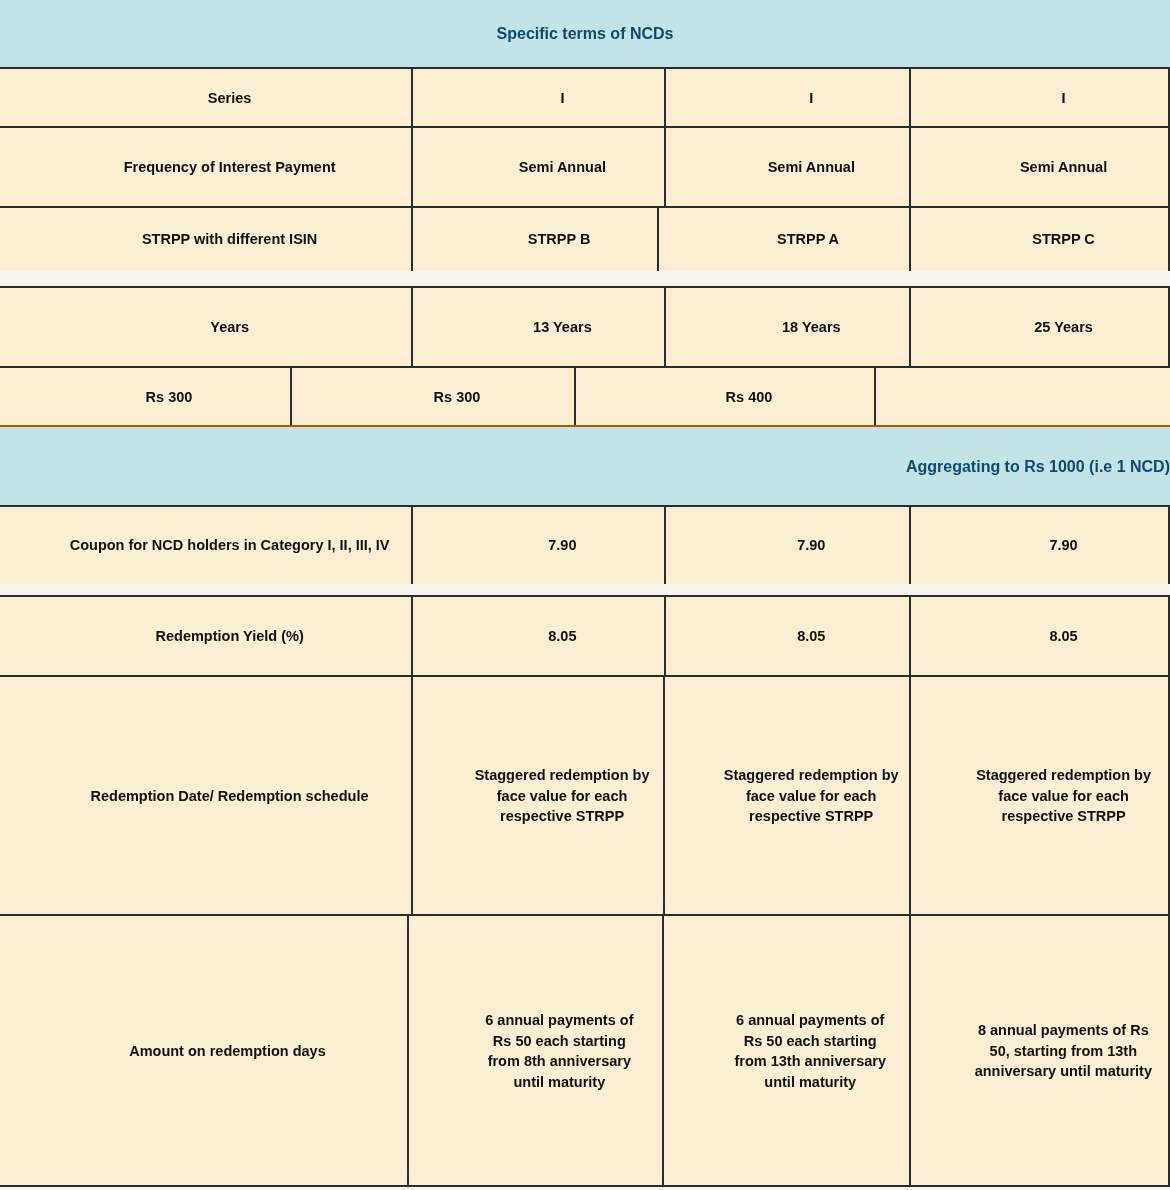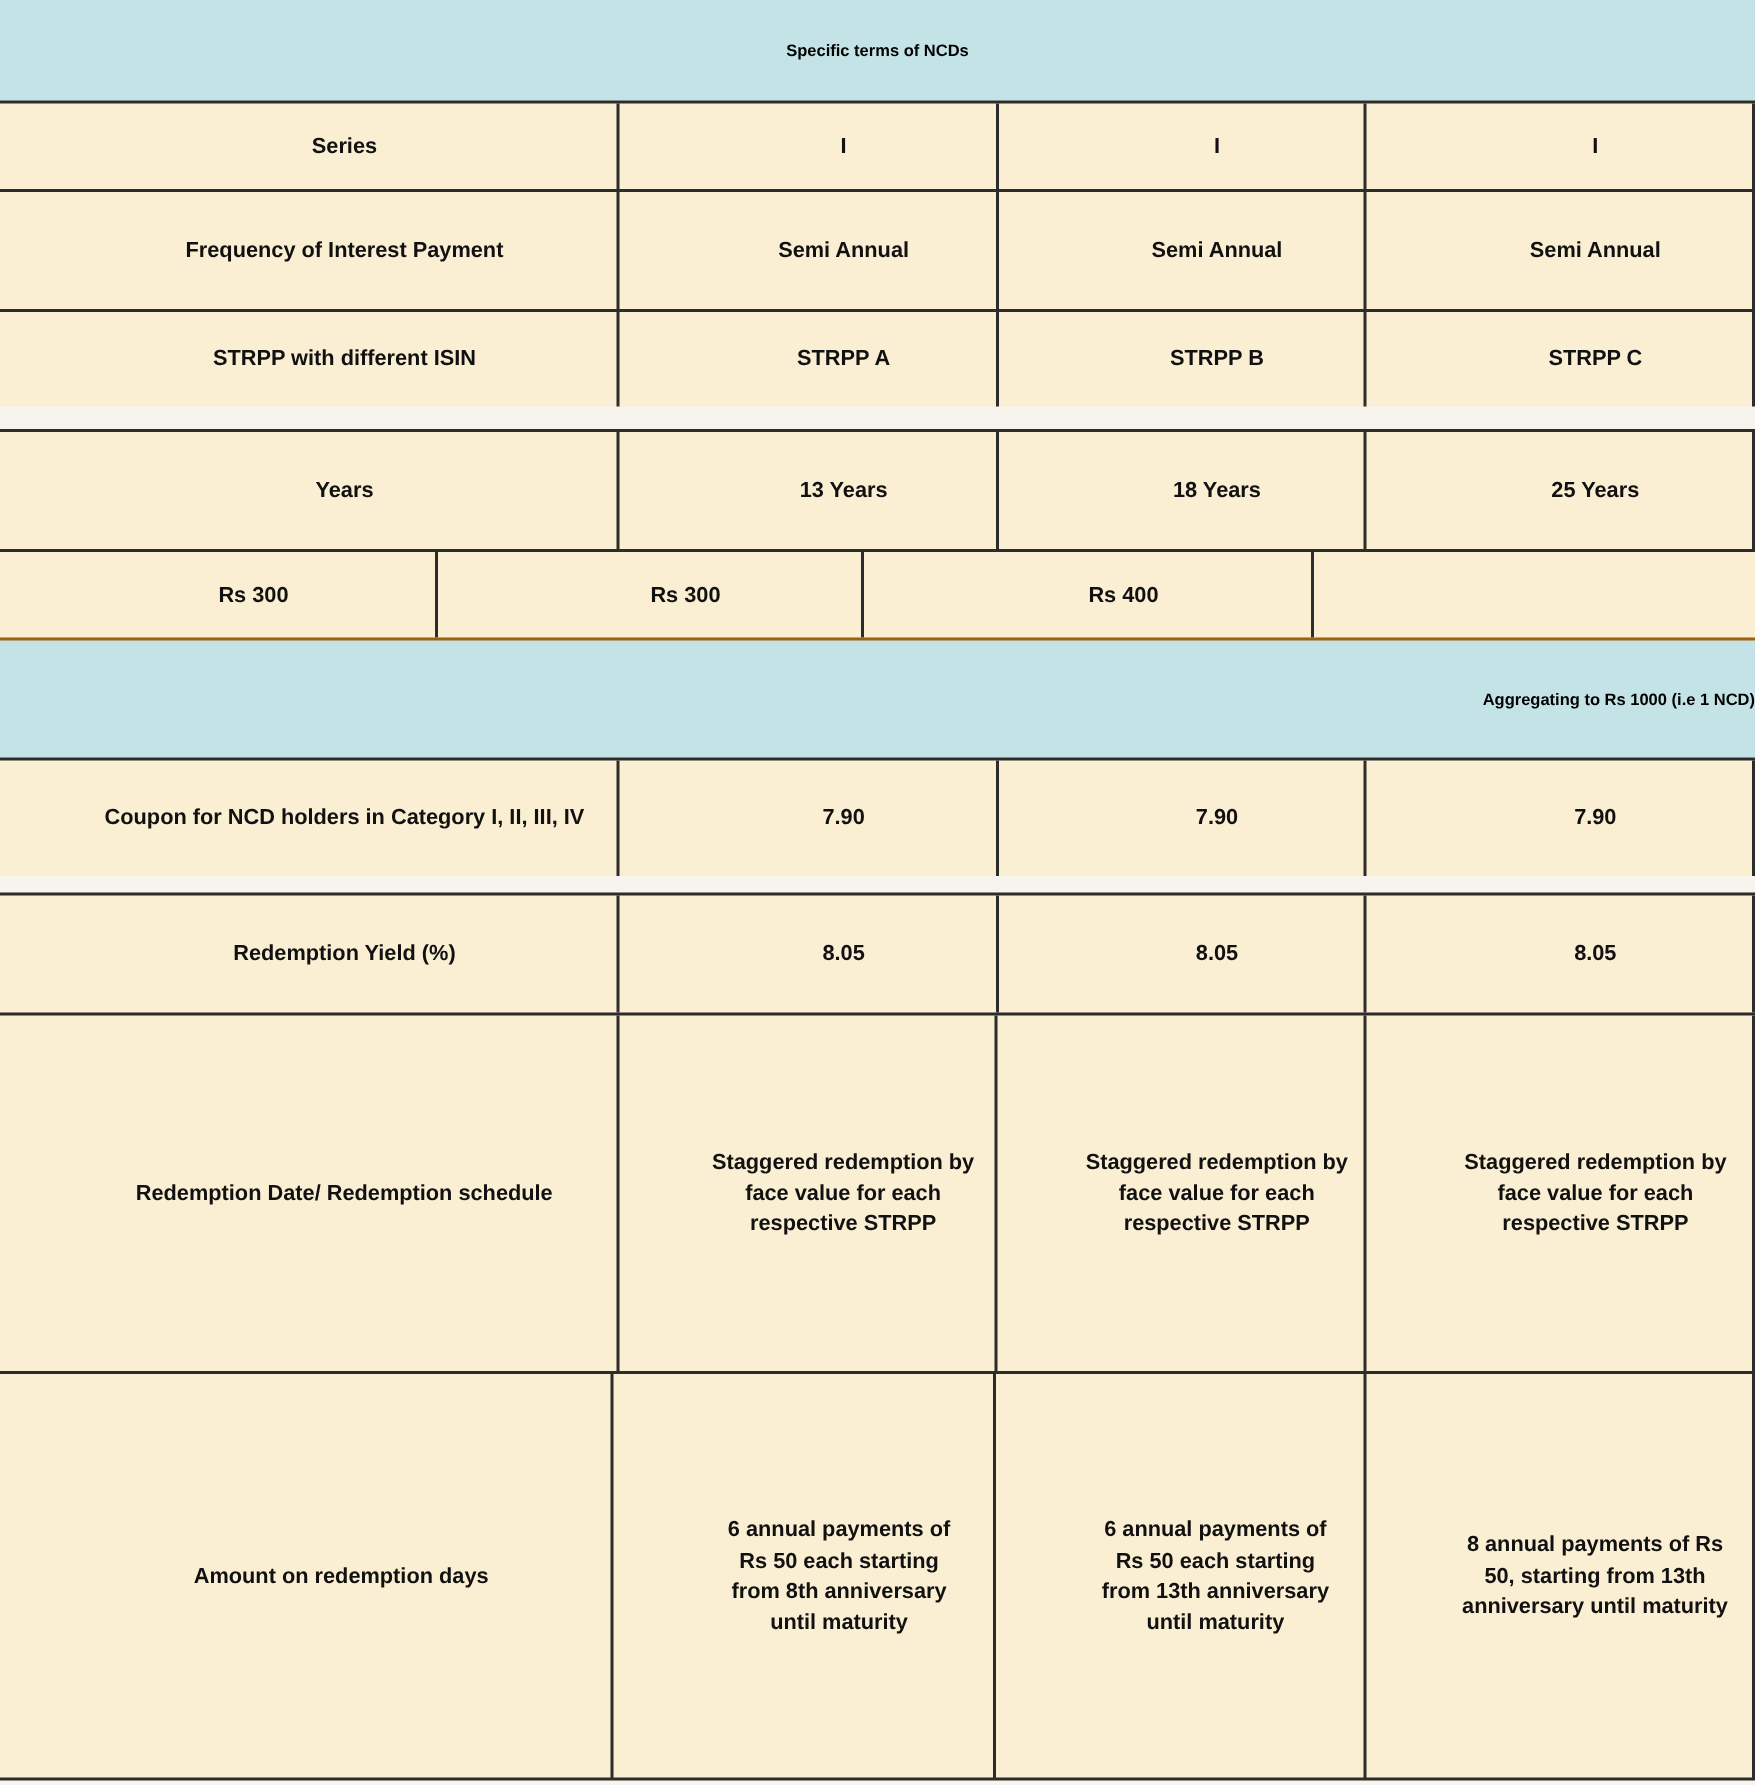--- a/index.html
+++ b/index.html
@@ -1,17 +1,17 @@
 <!DOCTYPE html>
 <html><head>
 <meta charset="utf-8">
 <style>
   html, body { margin:0; padding:0; }
   body { width:1170px; height:1190px; background:#f7f4ee; font-family:"Liberation Sans", sans-serif; overflow:hidden; position:relative; }
-  .band { position:absolute; left:0; width:1170px; background:#c3e3e6; display:flex; align-items:center; justify-content:center; font-weight:bold; font-size:11px; color:#000000; }
+  .band { position:absolute; left:0; width:1170px; background:#c3e3e6; display:flex; align-items:center; justify-content:center; font-weight:bold; font-size:16px; color:#0c4a6e; }
   .row { position:absolute; left:0; width:1170px; display:flex; background:#faeed3; border-top:2px solid #2c2c2c; box-sizing:border-box; }
   .cell { display:flex; align-items:center; justify-content:center; text-align:center; font-weight:bold; font-size:14.5px; line-height:20.5px; color:#111; box-sizing:border-box; padding:0 4px;margin-left:48px; }
   .c0 { width:438px; border-right:2px solid #2c2c2c; }
   .c1 { width:244px; border-right:2px solid #2c2c2c; }
   .c2 { width:236px; border-right:2px solid #2c2c2c; }
   .c3 { width:252px; border-right:2px solid #2c2c2c; }
   .bottom-line { position:absolute; left:0; top:1185px; width:1170px; height:2px; background:#2c2c2c; }
 </style>
 </head>
 <body>
@@ -27,22 +27,22 @@
   <div class="cell c3">I</div>
 </div>
 <div class="row" style="top:126px;height:81px;">
   <div class="cell c0">Frequency of Interest Payment</div>
   <div class="cell c1">Semi Annual</div>
   <div class="cell c2">Semi Annual</div>
   <div class="cell c3">Semi Annual</div>
 </div>
 <div class="row" style="top:206px;height:65px;">
   <div class="cell c0">STRPP with different ISIN</div>
+  <div class="cell c2">STRPP B</div>
   <div class="cell c1">STRPP A</div>
-  <div class="cell c2">STRPP B</div>
   <div class="cell c3">STRPP C</div>
 </div>
 <div class="row" style="top:286px;height:81px;">
   <div class="cell c0">Years</div>
   <div class="cell c1">13 Years</div>
   <div class="cell c2">18 Years</div>
   <div class="cell c3">25 Years</div>
 </div>
 <div class="row" style="top:366px;height:60px;">
   <div class="cell c1">Rs 300</div>

